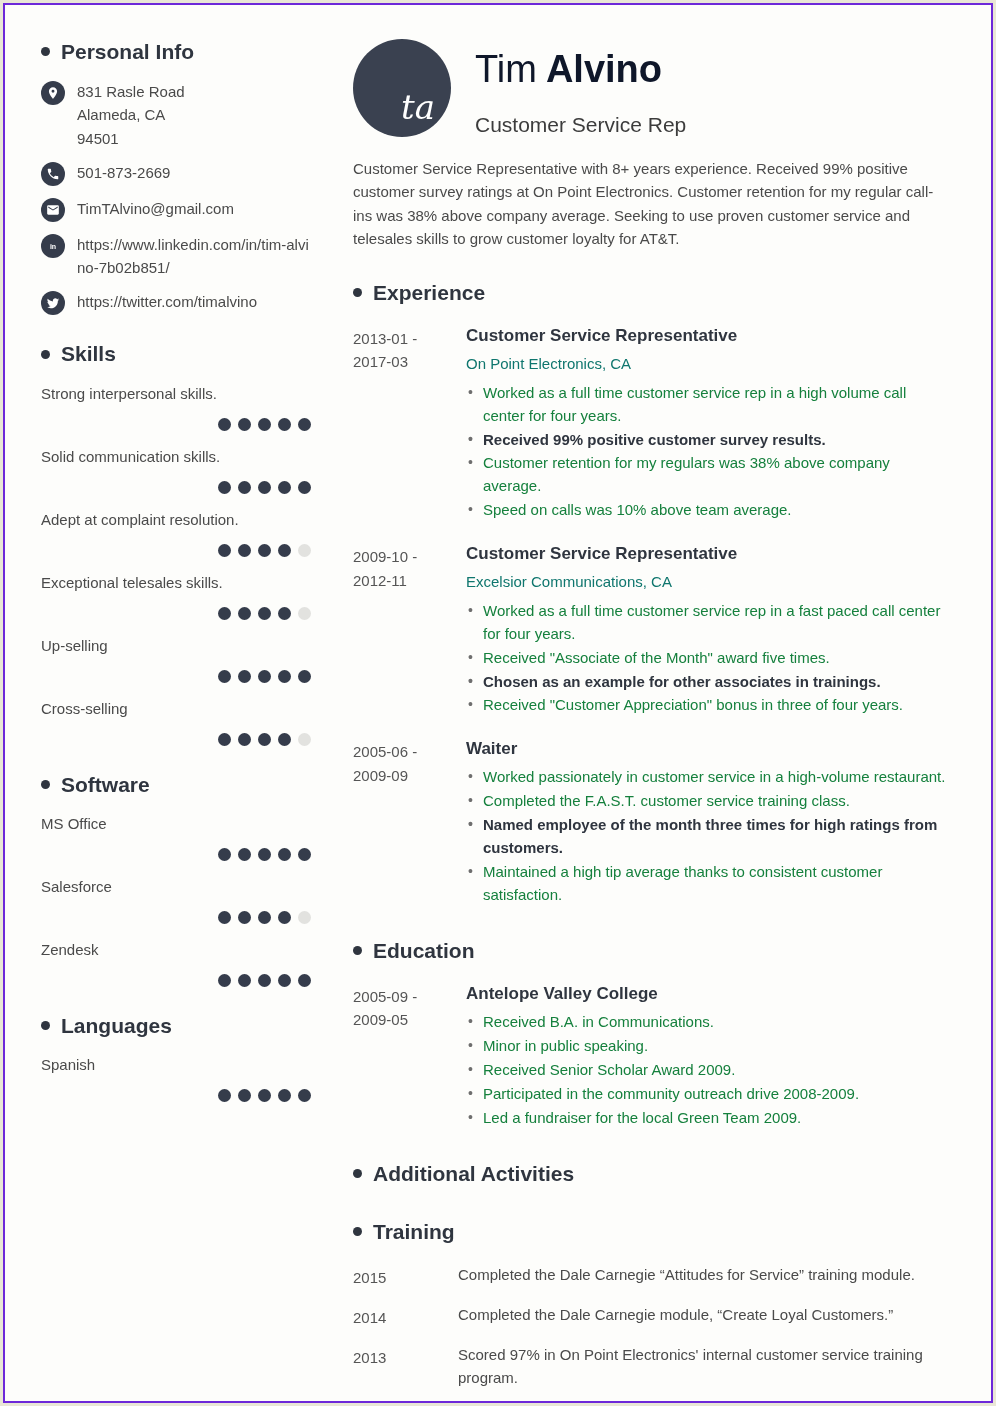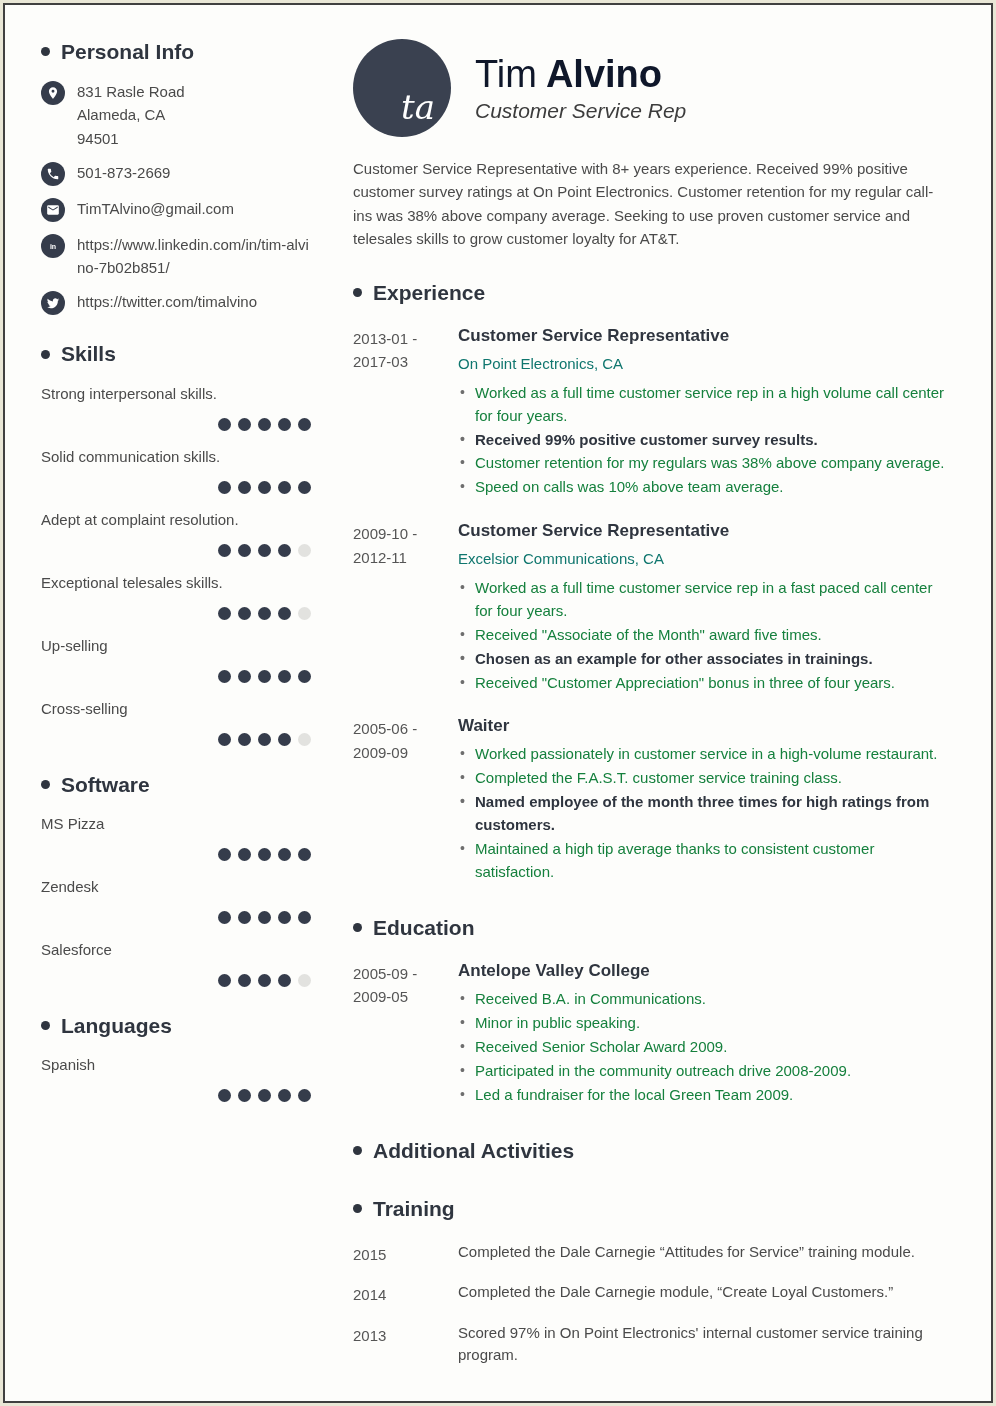--- a/index.html
+++ b/index.html
@@ -6,21 +6,21 @@
   html,body { margin:0; padding:0; }
   body {
     width:996px; height:1406px;
     background:#e9e7d6;
     font-family:"Liberation Sans","DejaVu Sans",sans-serif;
     color:#4a4a4a;
   }
   .frame { position:relative; width:996px; height:1406px; background:#e9e7d6; }
   .page {
     position:absolute; top:3px; left:3px; right:3px; bottom:3px;
-    background:#fdfdfb; border:2px solid #404040;
+    background:#fdfdfb; border:2px solid #6d28d9;
     padding:34px 42px 0 36px;
     display:flex; overflow:hidden;
   }
   
   .sidebar { width:272px; flex:0 0 272px; margin-right:40px; }
   .sec-h {
     font-size:21px; font-weight:700; color:#2f353f;
     margin:0 0 16px; display:flex; align-items:center; line-height:1.2;
   }
   .hdot {
@@ -36,34 +36,34 @@
   .cicon svg { width:14px; height:14px; display:block; }
   .ctext { font-size:15px; line-height:1.55; color:#4a4a4a; word-break:break-all; }
   .sidebar section { margin-bottom:26px; }
   .rated-item { margin-bottom:15px; }
   .skill-label { font-size:15px; color:#4a4a4a; line-height:1.4; }
   .dots { display:flex; justify-content:flex-end; margin-top:14px; padding-right:2px; }
   .dot { width:13px; height:13px; border-radius:50%; background:#e2e2df; margin-left:7px; }
   .dot.filled { background:#353c4b; }
   
   .main { flex:1; min-width:0; }
-  .head { display:flex; align-items:center; margin-bottom:20px; }
+  .head { display:flex; align-items:flex-end; margin-bottom:20px; }
   .avatar {
     width:98px; height:98px; border-radius:50%; background:#3a4150;
     color:#fff; font-family:"DejaVu Serif","Liberation Serif",serif;
     font-style:italic; font-size:34px;
     display:flex; align-items:flex-end; justify-content:flex-end;
     padding:0 16px 10px 0; flex:0 0 98px; margin-right:24px;
   }
   .name { font-size:38px; color:#0f172a; font-weight:400; margin:0; line-height:1.15; }
   .name .last { font-weight:700; margin-left:9px; }
-  .subtitle { font-size:21px; color:#3c3c3c; margin-top:3px;font-style:italic; }
+  .subtitle { font-size:21px; color:#3c3c3c; margin-top:21px; }
   .summary { font-size:15px; line-height:1.55; margin:0 0 10px; color:#4a4a4a; }
   .main .sec-h { margin:30px 0 20px; }
-  .entry { display:grid; grid-template-columns:105px 1fr; margin-bottom:20px; }
+  .entry { display:grid; grid-template-columns:105px 1fr; margin-bottom:20px;gap:8px; }
   .dates { font-size:15px; color:#555; line-height:1.55; padding-top:2px; }
   .entry-title { font-size:17px; font-weight:700; color:#2f353f; margin:0 0 5px; line-height:1.35; }
   .company { font-size:15px; color:#0f766e; margin-bottom:6px; line-height:1.5; }
   ul.bullets { list-style:none; margin:0; padding:0; }
   ul.bullets li {
     position:relative; padding-left:17px; font-size:15px; color:#15803d;
     line-height:1.53; margin-bottom:1px;
   }
   ul.bullets li::before {
     content:"•"; position:absolute; left:2px; top:0; color:#6e6e6e; font-size:14px;
@@ -210,47 +210,47 @@
           </div>
       </section>
 
       <section>
         <h2 class="sec-h">
             <span class="hdot"></span>
             <span>Software</span>
           </h2>
         <div id="software-list">
             <div class="rated-item">
-              <div class="skill-label">MS Pizza</div>
-              <div class="dots">
-                <span class="dot filled"></span>
-                <span class="dot filled"></span>
-                <span class="dot filled"></span>
-                <span class="dot filled"></span>
-                <span class="dot filled"></span>
+              <div class="skill-label">MS Office</div>
+              <div class="dots">
+                <span class="dot filled"></span>
+                <span class="dot filled"></span>
+                <span class="dot filled"></span>
+                <span class="dot filled"></span>
+                <span class="dot filled"></span>
+              </div>
+            </div>
+            <div class="rated-item">
+              <div class="skill-label">Salesforce</div>
+              <div class="dots">
+                <span class="dot filled"></span>
+                <span class="dot filled"></span>
+                <span class="dot filled"></span>
+                <span class="dot filled"></span>
+                <span class="dot"></span>
               </div>
             </div>
             <div class="rated-item">
               <div class="skill-label">Zendesk</div>
               <div class="dots">
                 <span class="dot filled"></span>
                 <span class="dot filled"></span>
                 <span class="dot filled"></span>
                 <span class="dot filled"></span>
                 <span class="dot filled"></span>
-              </div>
-            </div>
-            <div class="rated-item">
-              <div class="skill-label">Salesforce</div>
-              <div class="dots">
-                <span class="dot filled"></span>
-                <span class="dot filled"></span>
-                <span class="dot filled"></span>
-                <span class="dot filled"></span>
-                <span class="dot"></span>
               </div>
             </div>
           </div>
       </section>
 
       <section>
         <h2 class="sec-h">
             <span class="hdot"></span>
             <span>Languages</span>
           </h2>

